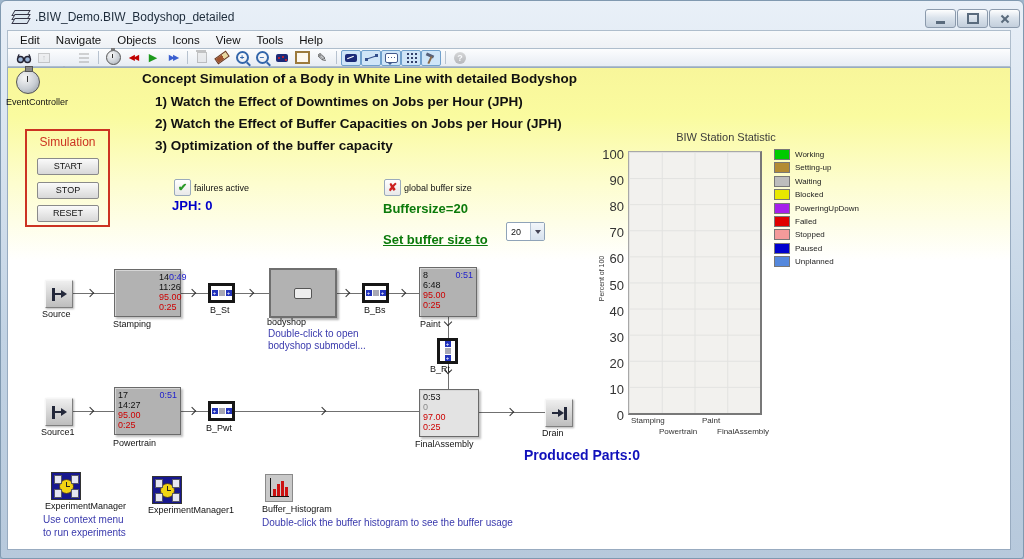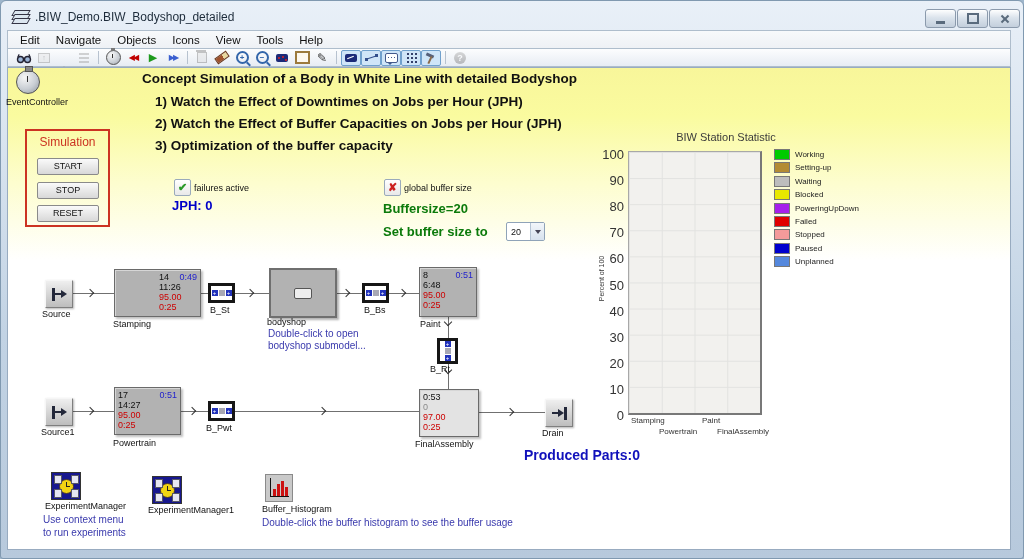--- a/index.html
+++ b/index.html
@@ -262,21 +262,21 @@
     <div class="simbtn" style="top:51px;">STOP</div>
     <div class="simbtn" style="top:74px;">RESET</div>
   </div>
 
   <div class="cb check" style="left:173px;top:178px;"></div>
   <div class="cb-label" style="left:193px;top:182px;">failures active</div>
   <div class="jph">JPH: 0</div>
   <div class="cb cross" style="left:383px;top:178px;"></div>
   <div class="cb-label" style="left:403px;top:182px;">global buffer size</div>
   <div class="green" style="left:382px;top:200px;">Buffersize=20</div>
-  <div class="green" style="left:382px;top:223px;">Set buffer size to</div>
+  <div class="green" style="left:382px;top:231px;text-decoration:underline;">Set buffer size to</div>
   <div class="combo">
     <span class="val">20</span>
     <span class="dd"></span>
   </div>
 
   <div class="hline" style="left:70px;top:292px;width:43px;"></div>
   <div class="hline" style="left:180px;top:292px;width:27px;"></div>
   <div class="hline" style="left:234px;top:292px;width:34px;"></div>
   <div class="hline" style="left:332px;top:292px;width:29px;"></div>
   <div class="hline" style="left:388px;top:292px;width:30px;"></div>
@@ -300,21 +300,21 @@
   <div class="chev" style="left:188px;top:407px;"></div>
   <div class="chev" style="left:318px;top:407px;"></div>
 
   <div class="endpoint" style="left:44px;top:279px;">
     <span class="ebar"></span>
       <span class="eshaft"></span>
       <span class="ehead"></span>
   </div>
   <div class="lbl" style="left:41px;top:308px;">Source</div>
 
-  <div class="station dark" style="left:113px;top:268px;width:87px;height:48px;padding-left:44px;">
+  <div class="station dark" style="left:113px;top:268px;width:67px;height:48px;padding-left:44px;">
     <div class="srow">
         <span>14</span>
         <span class="st-blue">0:49</span>
       </div>
     <div>11:26</div>
     <div class="st-red">95.00</div>
     <div class="st-red">0:25</div>
   </div>
   <div class="lbl" style="left:112px;top:318px;">Stamping</div>
 

